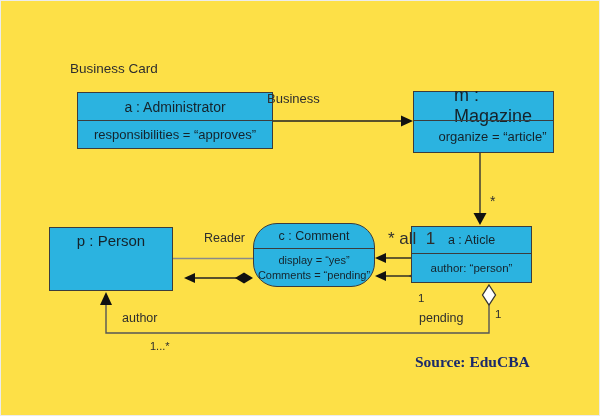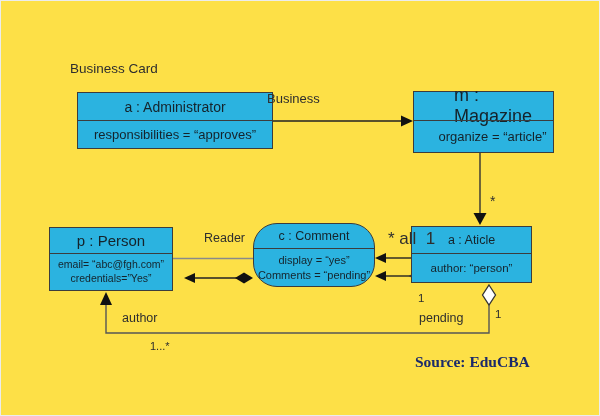--- a/index.html
+++ b/index.html
@@ -104,24 +104,20 @@
 
   <div class="uml-box" id="box-magazine">
     <div class="uml-head">m : Magazine</div>
     <div class="uml-attrs">
       <div>organize = “article”</div>
     </div>
   </div>
 
   <div class="uml-box" id="box-person">
     <div class="uml-head">p : Person</div>
-    <div class="uml-attrs">
-      <div>email= “abc@fgh.com”</div>
-      <div>credentials=”Yes”</div>
-    </div>
   </div>
 
   <div class="uml-box" id="box-comment">
     <div class="uml-head">c : Comment</div>
     <div class="uml-attrs">
       <div>display = “yes”</div>
       <div>Comments = “pending”</div>
     </div>
   </div>
 

